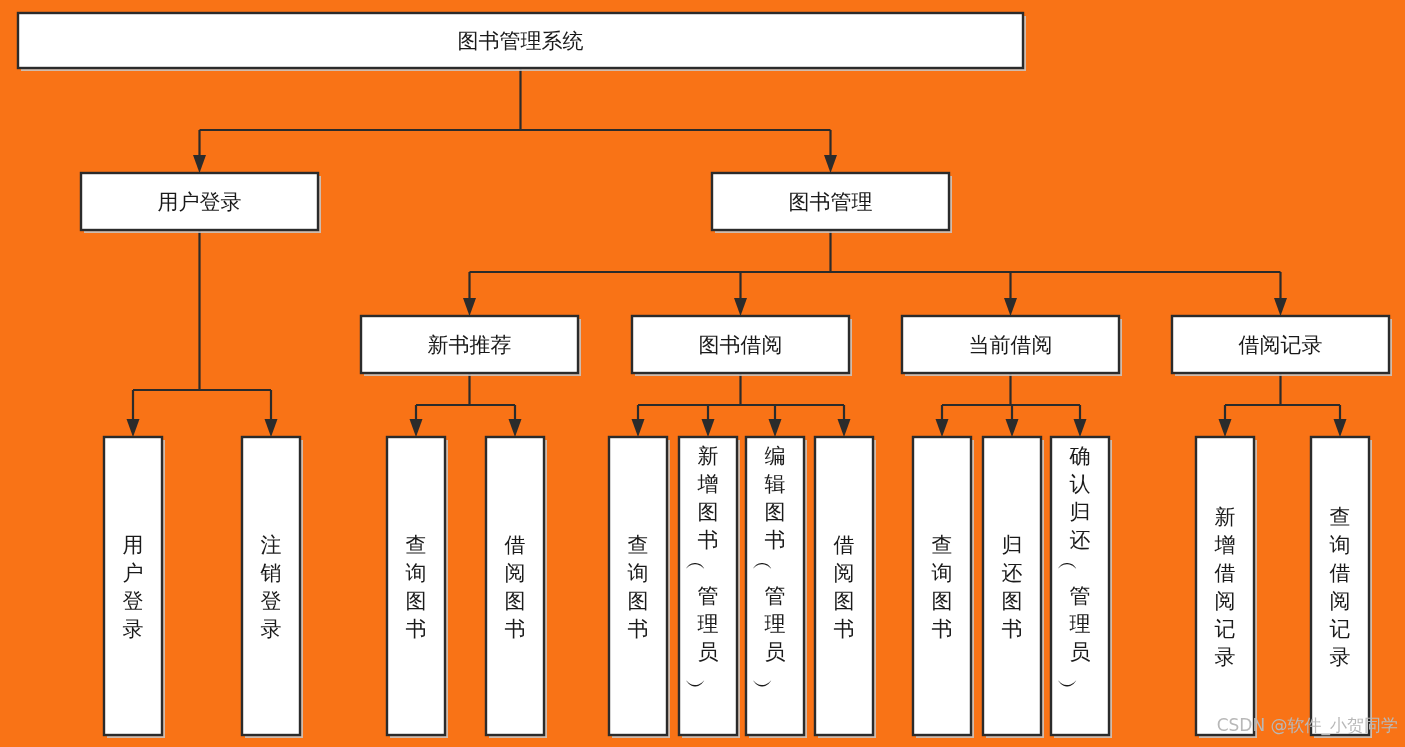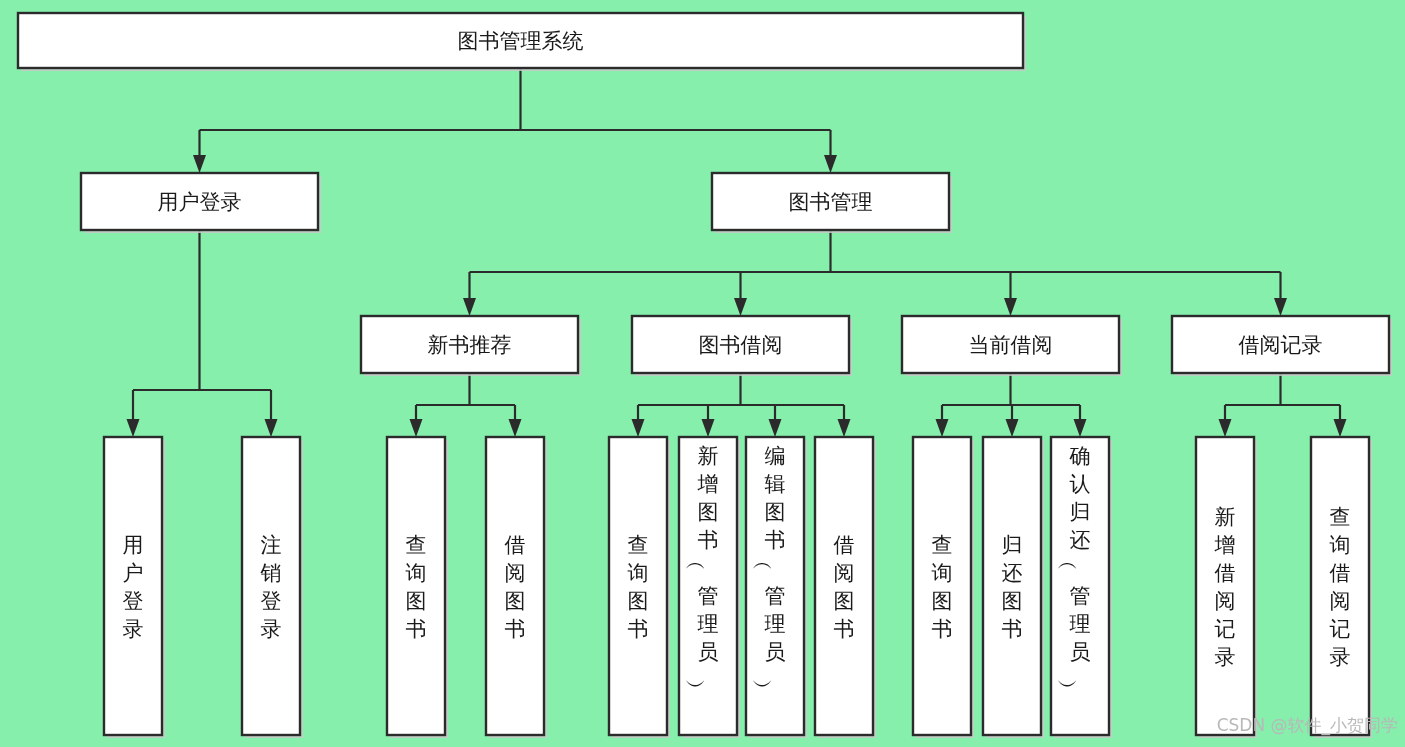--- a/index.html
+++ b/index.html
@@ -11,21 +11,21 @@
   body {
     width: 1405px;
     height: 747px;
     overflow: hidden;
     font-family: "DejaVu Sans", "Liberation Sans", sans-serif;
   }
   #diagram-root {
     position: relative;
     width: 1405px;
     height: 747px;
-    background: #86efac;
+    background: #f97316;
   }
   svg#diagram-svg {
     position: absolute;
     left: 0;
     top: 0;
     width: 1405px;
     height: 747px;
   }
   .node-rect {
     fill: #ffffff;

